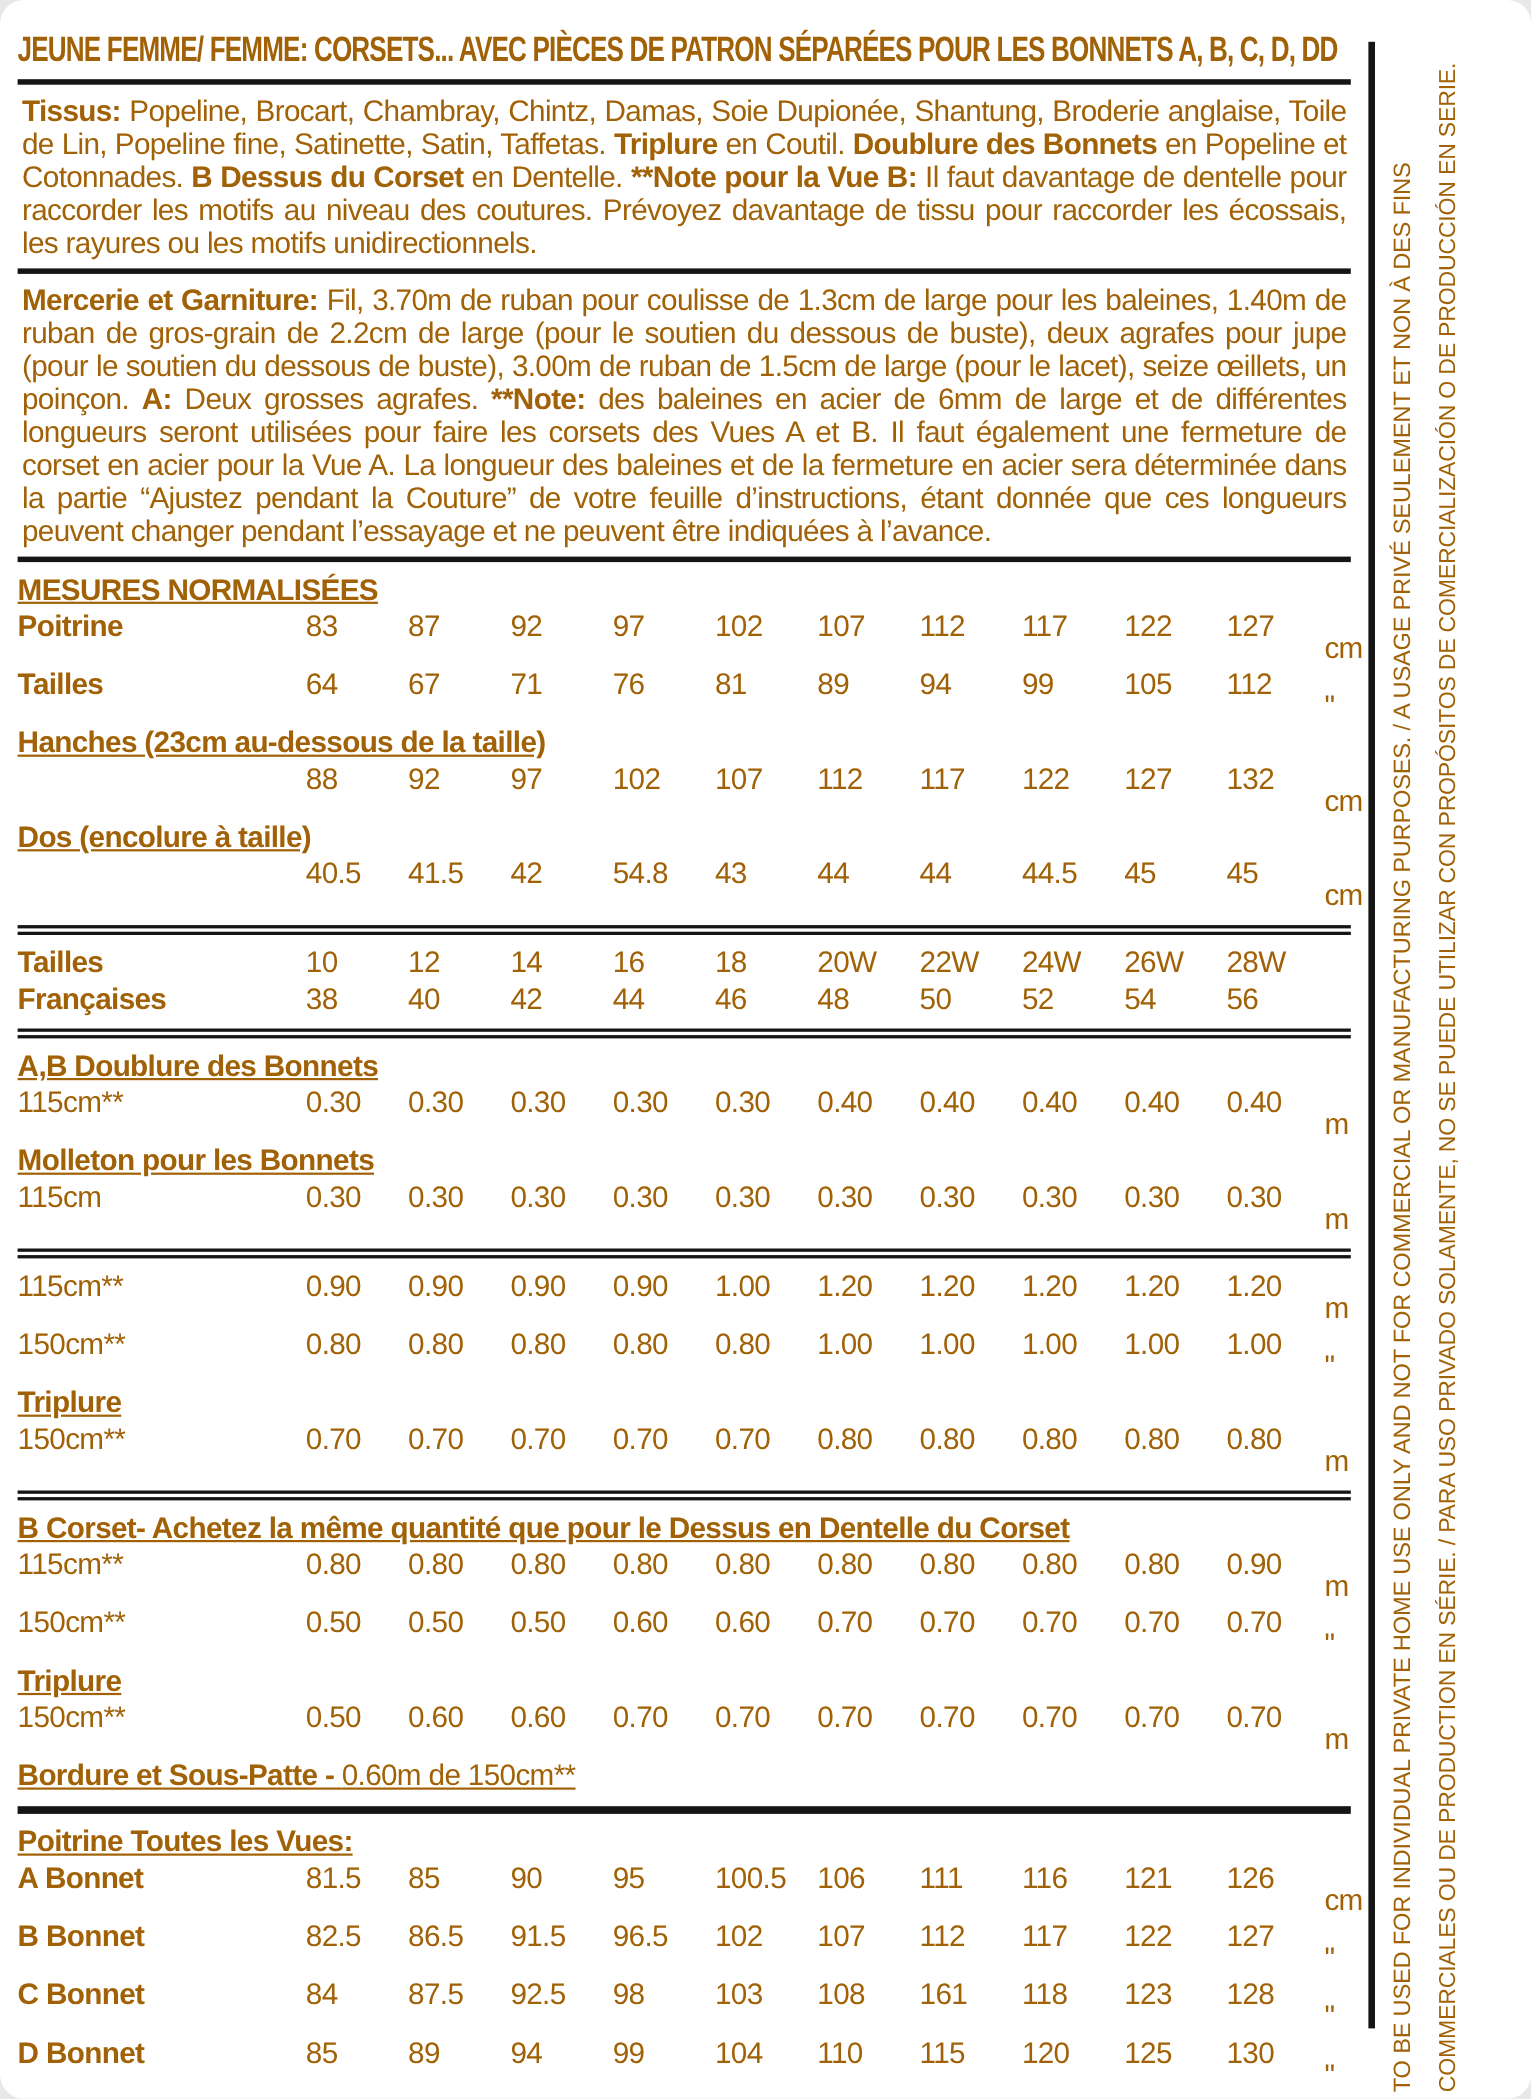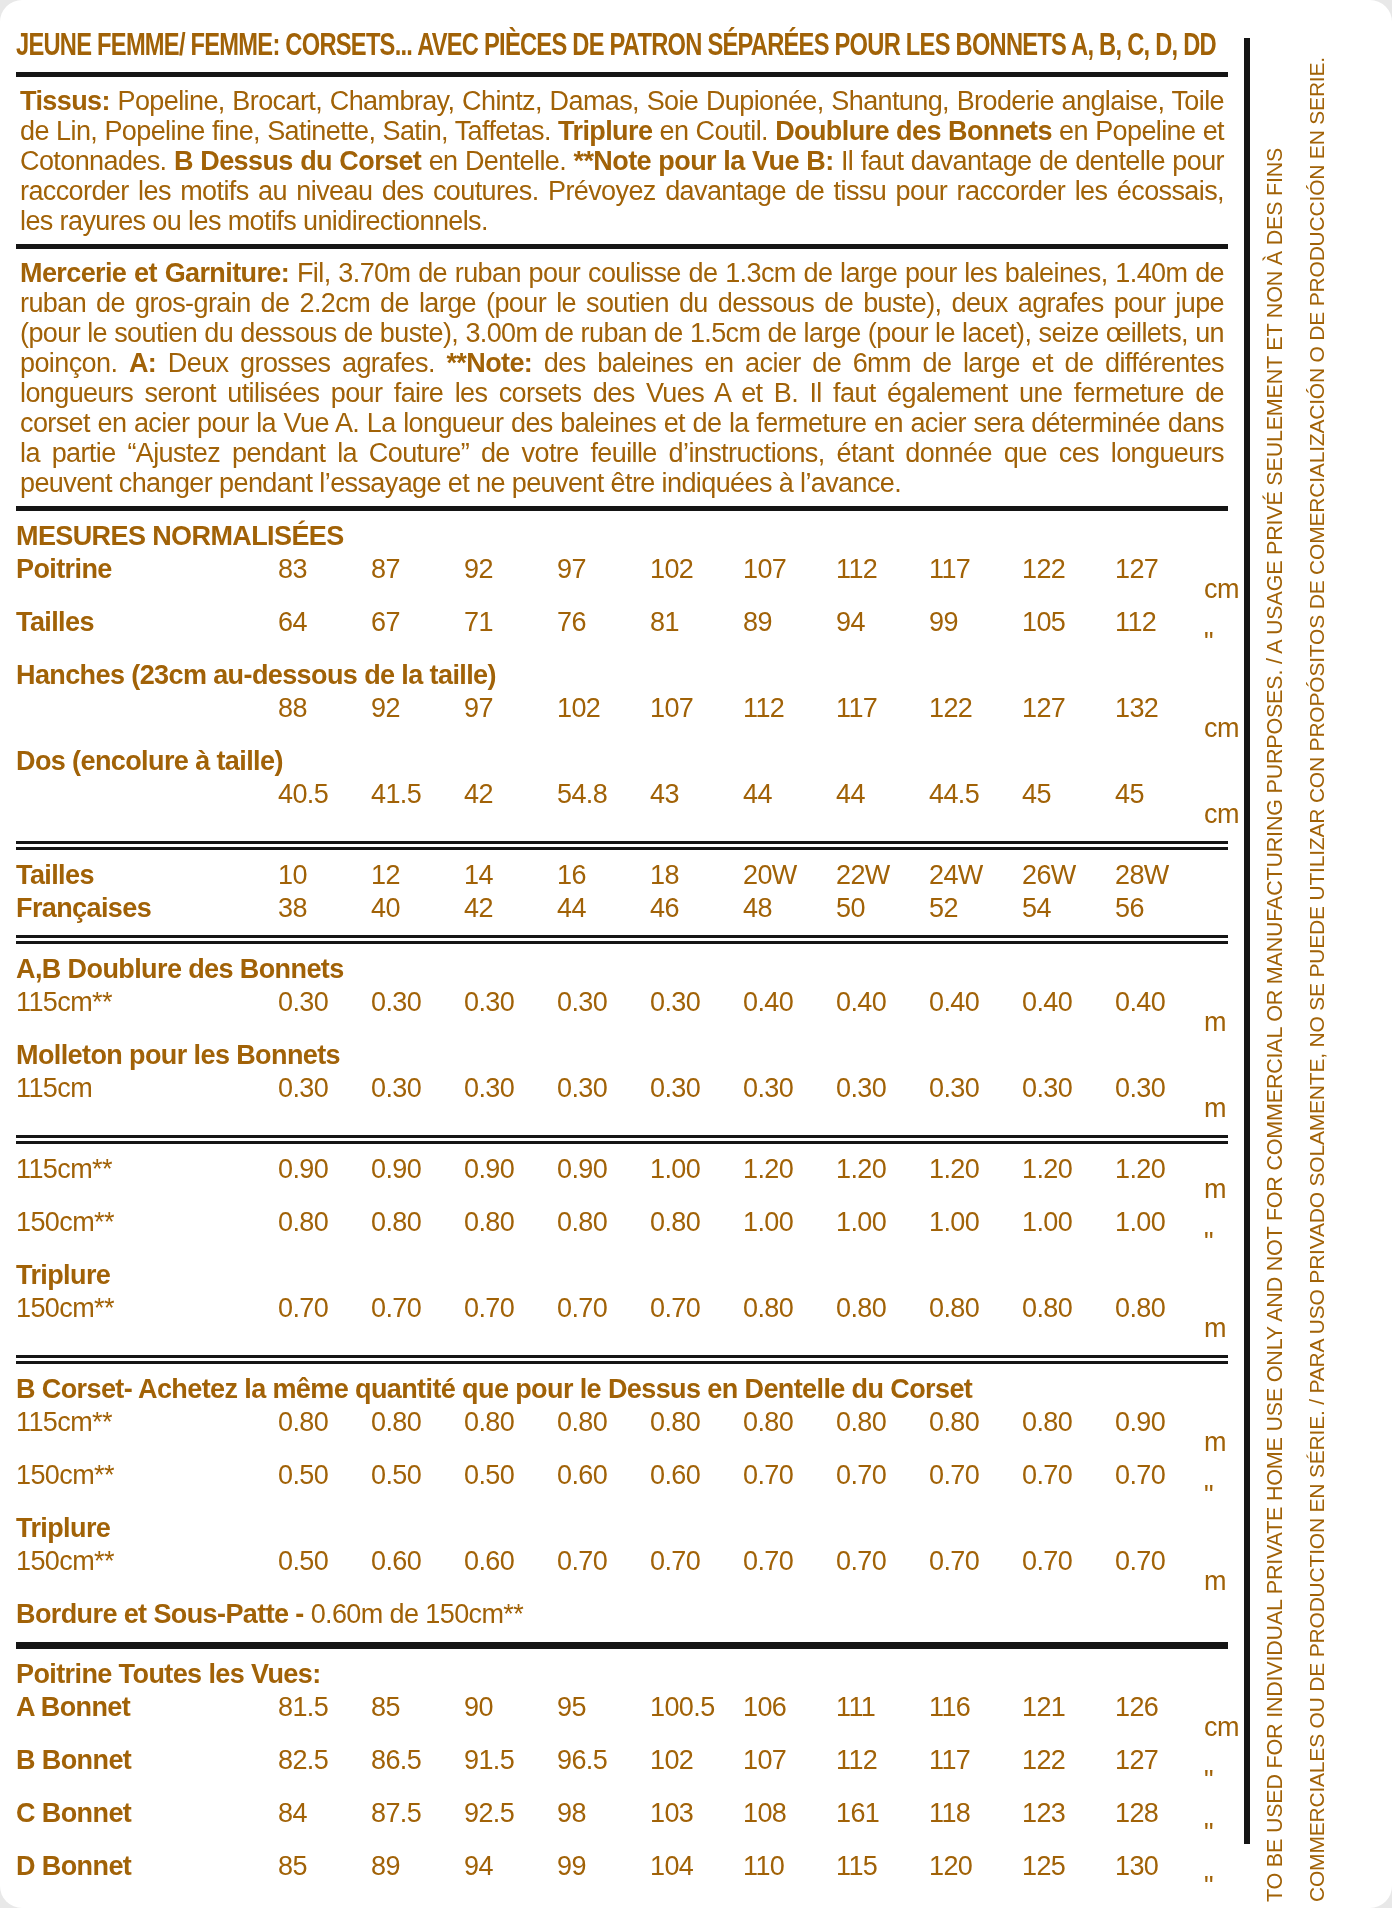--- a/index.html
+++ b/index.html
@@ -41,20 +41,21 @@
     text-align:justify;
   }
   .b{font-weight:bold;}
   .sec{width:100%;}
   .h{
     font-size:27px;
     font-weight:bold;
     line-height:33px;
     letter-spacing:-0.6px;
     white-space:nowrap;
+    text-decoration:underline;
   }
   .h .b{font-weight:bold;}
   .h span{letter-spacing:-0.6px;}
   .h .reg{font-weight:normal;}
   .mrow{
     display:grid;
     grid-template-columns:248px repeat(10,93px) 1fr;
     font-size:27px;
     line-height:33px;
     letter-spacing:-0.6px;

